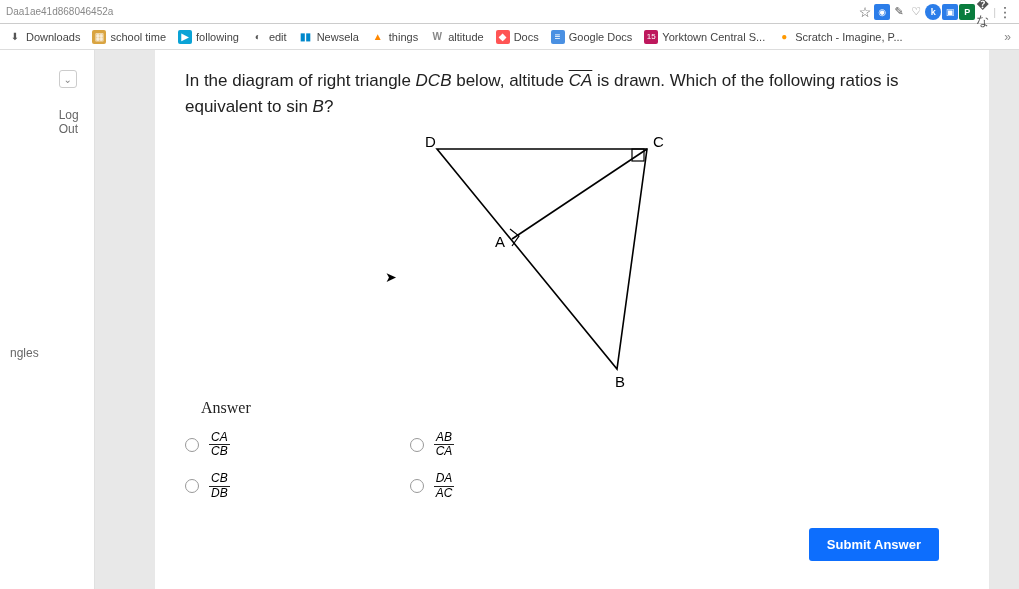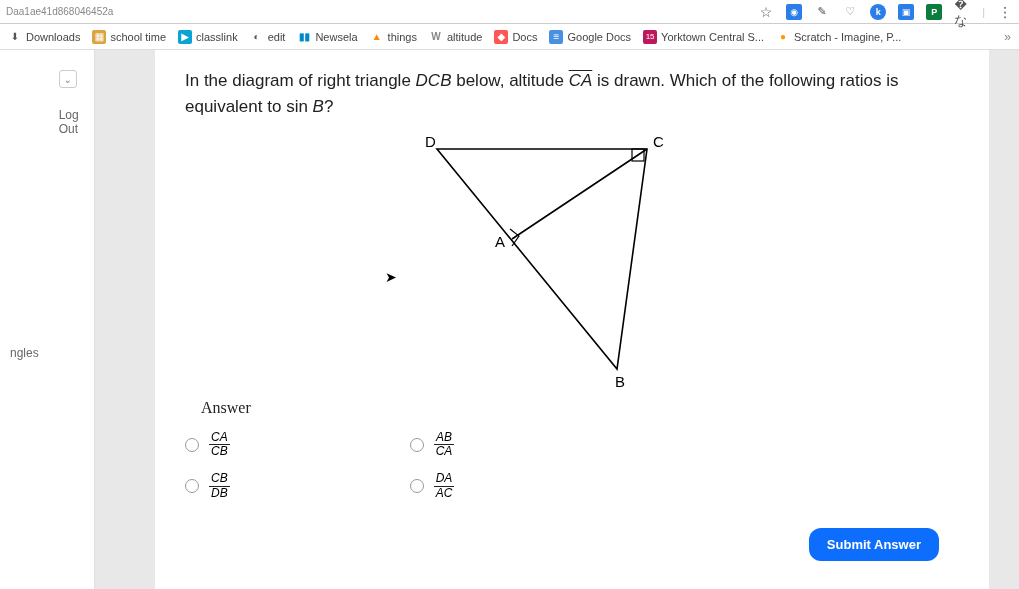--- a/index.html
+++ b/index.html
@@ -1,17 +1,17 @@
 <!DOCTYPE html>
 <html><head>
 <meta charset="utf-8">
 <style>
 *{margin:0;padding:0;box-sizing:border-box;font-family:Arial,Helvetica,sans-serif}
 body{width:1019px;height:589px;background:#e8e8e8;overflow:hidden;position:relative}
-.topbar{height:24px;background:#fff;border-bottom:1px solid #ccc;display:flex;align-items:center;padding:0 6px;font-size:11px;color:#555;gap:12px}
+.topbar{height:24px;background:#fff;border-bottom:1px solid #ccc;display:flex;align-items:center;padding:0 6px;font-size:11px;color:#555;gap:1px}
 .topbar .url{flex:1;color:#888;font-size:10px}
 .ticon{display:inline-flex;align-items:center;justify-content:center;width:16px;height:16px}
 .star{color:#555;font-size:14px}
 .bookmarks{height:26px;background:#fff;border-bottom:1px solid #ddd;display:flex;align-items:center;padding:0 8px;font-size:11px;color:#444;gap:12px;overflow:hidden}
 .bk{display:flex;align-items:center;gap:4px;white-space:nowrap;cursor:pointer}
 .bk .bi{width:14px;height:14px;display:inline-flex;align-items:center;justify-content:center;font-size:10px;border-radius:2px}
 .main{display:flex;height:calc(100% - 50px)}
 .sidebar{width:95px;background:#fff;border-right:1px solid #e0e0e0;display:flex;flex-direction:row;justify-content:space-between;padding:10px 0}
 .side-item{font-size:12px;color:#666;padding:6px 10px;cursor:pointer}
 .side-bottom{padding:10px}
@@ -23,21 +23,21 @@
 .diagram{display:flex;justify-content:center;margin:8px 0 10px 0;position:relative}
 .cursor{position:absolute;left:520px;top:270px;font-size:14px;color:#000}
 .ans-head{font-size:16px;color:#222;margin:6px 0 14px 16px;font-family:Georgia,serif}
 .choices{display:flex;gap:180px}
 .col{display:flex;flex-direction:column;gap:14px}
 .choice{display:flex;align-items:center;gap:10px;cursor:pointer}
 .radio{width:14px;height:14px;border:1.5px solid #999;border-radius:50%;flex-shrink:0}
 .frac{display:inline-flex;flex-direction:column;align-items:center;font-size:12px;font-style:italic;line-height:1.1;font-family:'Times New Roman',serif}
 .frac .n{border-bottom:1px solid #222;padding:0 2px}
 .frac .d{padding:0 2px}
-.submit{position:absolute;right:50px;bottom:28px;background:#0d6efd;color:#fff;border:none;padding:9px 18px;font-size:13px;border-radius:12px;font-weight:bold;cursor:pointer;font-family:Arial}
+.submit{position:absolute;right:50px;bottom:28px;background:#0d6efd;color:#fff;border:none;padding:9px 18px;font-size:13px;border-radius:3px;font-weight:bold;cursor:pointer;font-family:Arial}
 .rarr{color:#888;font-size:12px;margin-left:auto}
 </style>
 </head>
 <body>
 
 <div class="topbar">
   <span class="url">Daa1ae41d868046452a</span>
   <span class="ticon star">☆</span>
   <span class="ticon" style="background:#2b7de9;color:#fff;border-radius:2px;font-size:9px">◉</span>
   <span class="ticon">✎</span>
@@ -54,21 +54,21 @@
   <div class="bk">
       <span class="bi" style="color:#555">⬇</span>
       <span>Downloads</span>
     </div>
   <div class="bk">
       <span class="bi" style="background:#d9a441;color:#fff">▦</span>
       <span>school time</span>
     </div>
   <div class="bk">
       <span class="bi" style="background:#0aa3d6;color:#fff">▶</span>
-      <span>classlink</span>
+      <span>following</span>
     </div>
   <div class="bk">
       <span class="bi" style="color:#555">◐</span>
       <span>edit</span>
     </div>
   <div class="bk">
       <span class="bi" style="color:#08c;font-weight:bold">▮▮</span>
       <span>Newsela</span>
     </div>
   <div class="bk">

